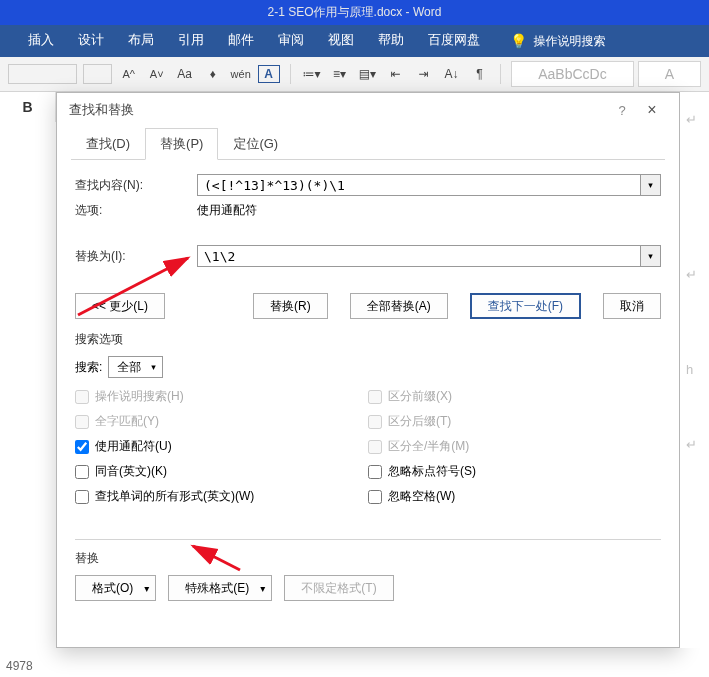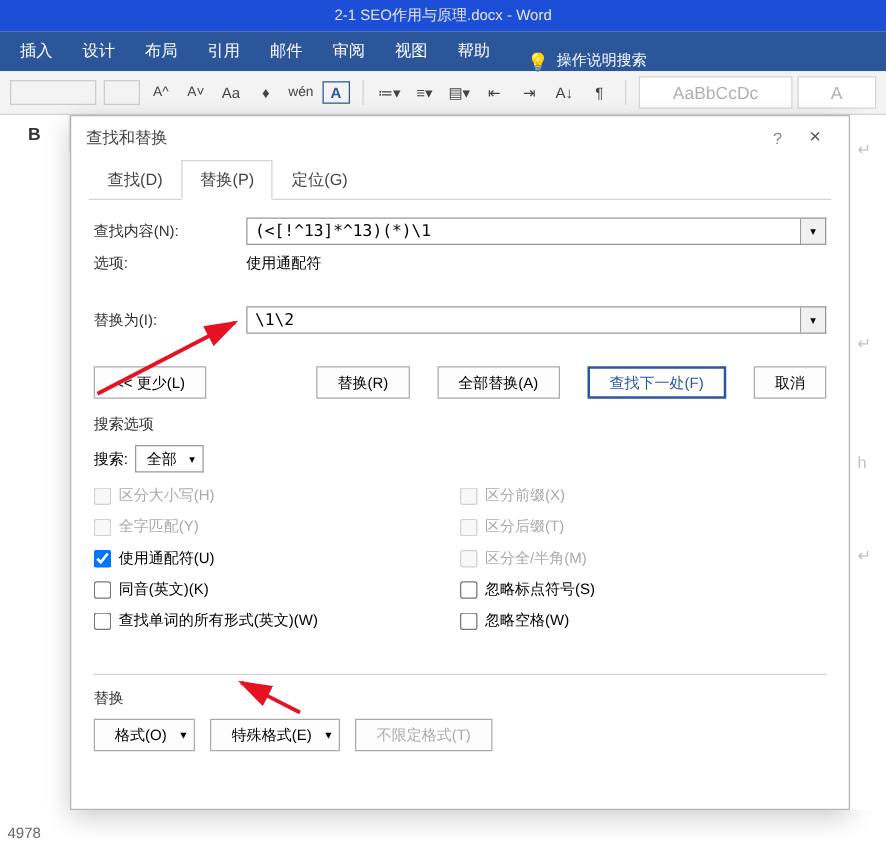--- a/index.html
+++ b/index.html
@@ -3,21 +3,21 @@
 <meta charset="utf-8">
 <style>
   * { box-sizing: border-box; margin: 0; padding: 0; }
   body { font-family: "Microsoft YaHei", "Segoe UI", sans-serif; font-size: 12px; background: #fff; width: 709px; height: 677px; overflow: hidden; position: relative; }
 
   
   .title-bar { background: #1d4ed8; height: 25px; color: #fff; display: flex; align-items: center; position: relative; }
   .title-bar .doc-title { position: absolute; left: 50%; transform: translateX(-50%); font-size: 12px; color: #e6e6e6; }
 
   
-  .ribbon-tabs { background: #2b579a; height: 32px; display: flex; align-items: flex-end; padding: 0 4px; gap: 0; }
+  .ribbon-tabs { background: #2b579a; height: 32px; display: flex; align-items: center; padding: 0 16px; gap: 0; font-family: Liberation Mono, monospace; }
   .ribbon-tabs .tab { color: #fff; padding: 0 12px; height: 32px; line-height: 32px; font-size: 13px; cursor: pointer; }
   .ribbon-tabs .tell-me { display: flex; align-items: center; gap: 6px; color: #fff; margin-left: 8px; padding: 0 10px; }
   .ribbon-tabs .tell-me .bulb { font-size: 14px; }
 
   
   .ribbon-toolbar { background: #f3f3f3; border-bottom: 1px solid #d4d4d4; height: 35px; display: flex; align-items: center; padding: 0 8px; gap: 6px; color: #444; }
   .rt-btn { display: inline-flex; align-items: center; justify-content: center; min-width: 22px; height: 22px; padding: 0 2px; }
   .rt-sep { width: 1px; height: 20px; background: #d4d4d4; margin: 0 4px; }
   .rt-small { font-size: 11px; }
   .rt-boxed { border: 1px solid #2b579a; color: #2b579a; width: 18px; height: 18px; display: inline-flex; align-items: center; justify-content: center; font-weight: bold; }
@@ -86,20 +86,21 @@
 
 <div class="ribbon-tabs">
   <div class="tab">插入</div>
   <div class="tab">设计</div>
   <div class="tab">布局</div>
   <div class="tab">引用</div>
   <div class="tab">邮件</div>
   <div class="tab">审阅</div>
   <div class="tab">视图</div>
   <div class="tab">帮助</div>
+  <div class="tab">百度网盘</div>
   <div class="tell-me">
     <span class="bulb">💡</span>
     <span>操作说明搜索</span>
   </div>
 </div>
 
 <div class="ribbon-toolbar">
   <span class="rt-btn" style="border:1px solid #ccc;width:90px;height:20px;"></span>
   <span class="rt-btn" style="border:1px solid #ccc;width:36px;height:20px;"></span>
   <span class="rt-btn rt-small">A^</span>
@@ -182,21 +183,21 @@
       <div class="select">
         <span>全部</span>
         <span class="sdrop">▾</span>
       </div>
     </div>
 
     <div class="check-cols">
       <div class="check-col">
         <label class="chk disabled">
             <input type="checkbox" disabled="" style="">
-            <span>区分大小写(H)</span>
+            <span>操作说明搜索(H)</span>
           </label>
         <label class="chk disabled">
             <input type="checkbox" disabled="" style="">
             <span>全字匹配(Y)</span>
           </label>
         <label class="chk">
             <input type="checkbox" checked="" style="">
             <span>使用通配符(U)</span>
           </label>
         <label class="chk">

